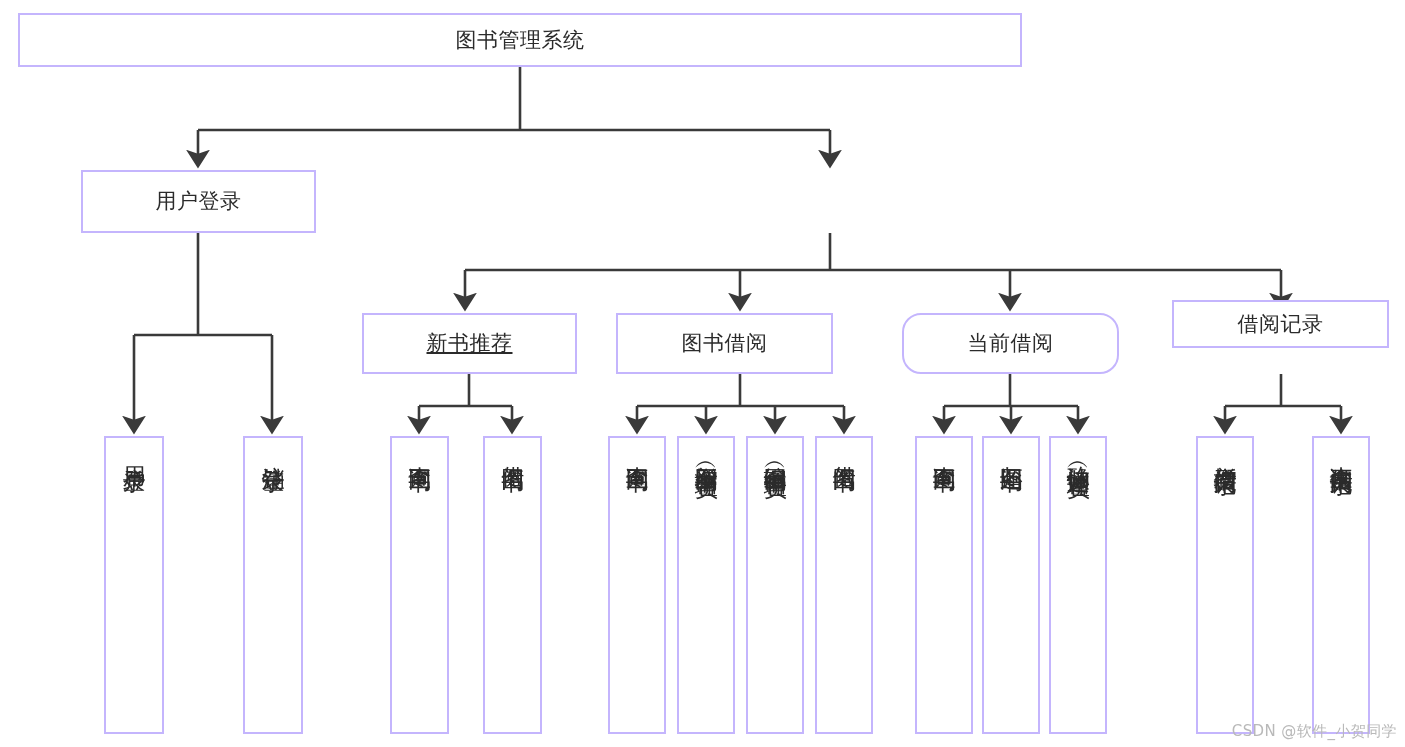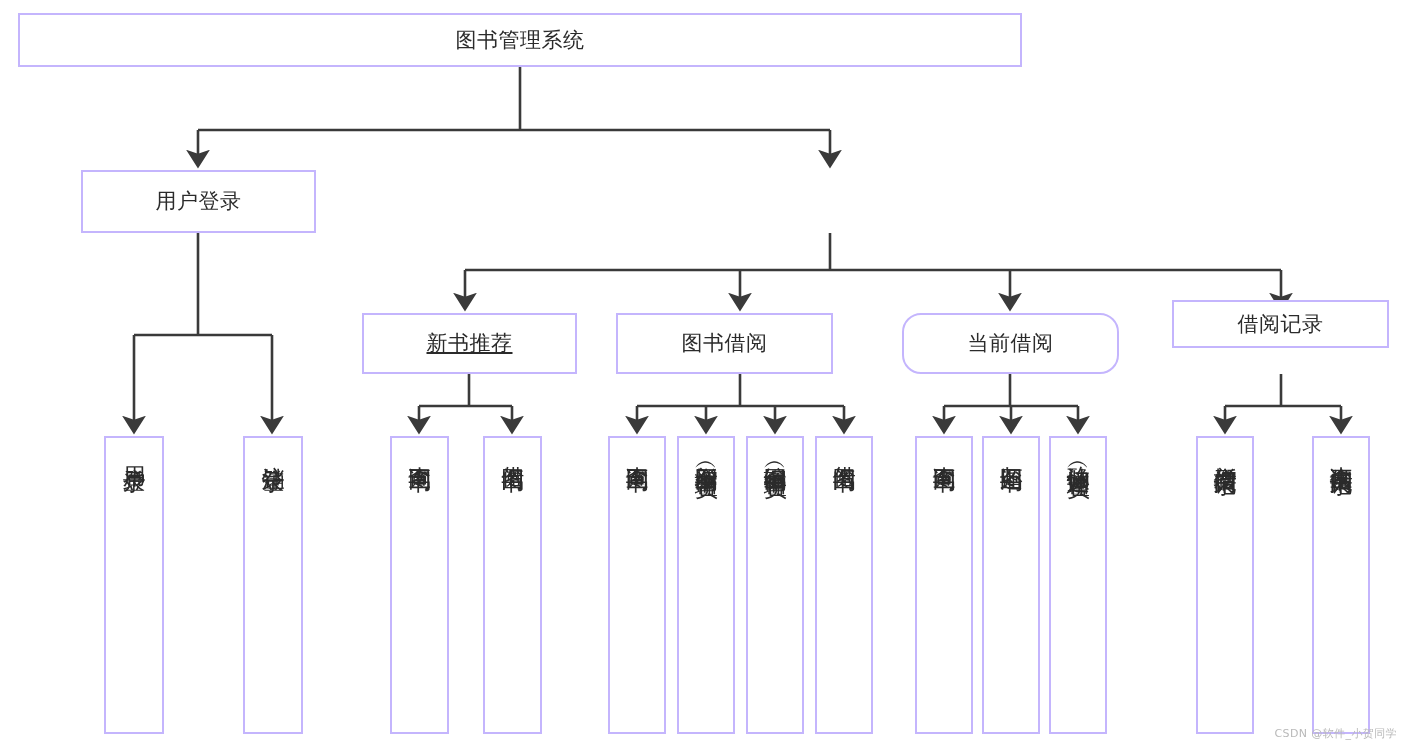--- a/index.html
+++ b/index.html
@@ -58,21 +58,21 @@
     text-orientation: upright;
     font-size: 23px;
     line-height: 1.02;
     letter-spacing: 1.5px;
     white-space: nowrap;
   }
   #watermark {
     position: absolute;
     right: 8px;
     bottom: 6px;
-    font-size: 11px;
+    font-size: 15px;
     color: #b9b9b9;
     letter-spacing: 0.4px;
     white-space: nowrap;
     font-family: "DejaVu Sans", "Liberation Sans", sans-serif;
   }
 </style>
 </head>
 <body>
 
 <div id="diagram-root">

